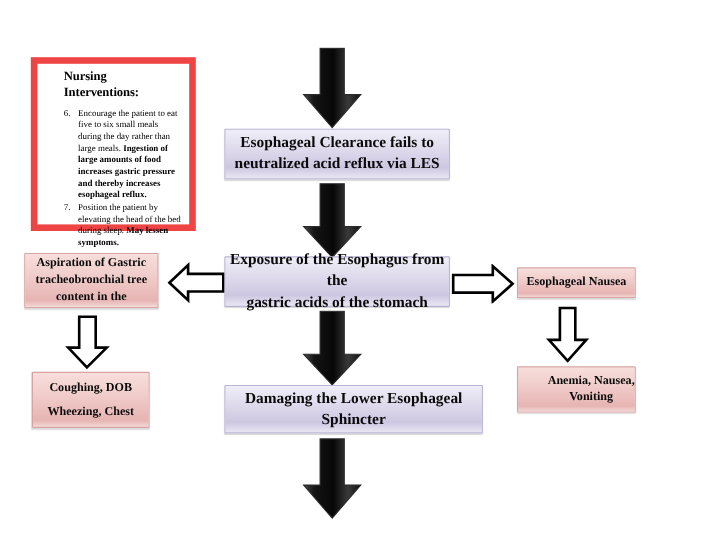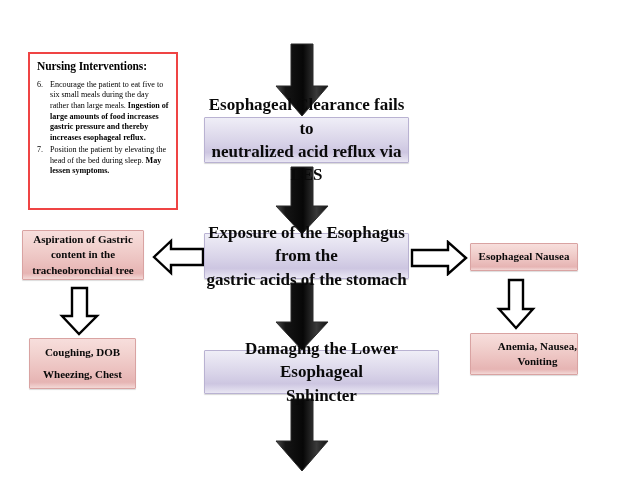--- a/index.html
+++ b/index.html
@@ -22,24 +22,24 @@
     height: 493px;
   }
 
   
   .note-box {
     position: absolute;
     left: 28px;
     top: 52px;
     width: 150px;
     height: 158px;
-    border: 2px solid #ef4444;
+    border: 6px solid #ef4444;
     background: #ffffff;
     box-sizing: border-box;
-    padding: 6px 7px 4px 7px;
+    padding: 6px 7px 4px 24px;
   }
   .note-title {
     font-size: 11.5px;
     font-weight: bold;
     line-height: 1.2;
     margin-bottom: 6px;
     letter-spacing: -0.1px;
   }
   .note-list {
     margin: 0;
@@ -72,21 +72,21 @@
     text-align: center;
     font-weight: bold;
     line-height: 1.38;
     border-radius: 1px;
   }
   .box-purple {
     background: linear-gradient(to bottom,
        #efeef7 0%, #e6e3f1 22%, #d8d3e8 55%, #cdc6e1 78%, #e9e6f3 100%);
     border: 1px solid #b9b2d2;
     box-shadow: 0 1px 1px rgba(0,0,0,0.16);
-    font-size: 17px;
+    font-size: 14px;
     color: #0a0a0a;
   }
   .box-pink {
     background: linear-gradient(to bottom,
        #f7dedc 0%, #f2d2cf 30%, #ecc2c0 62%, #e6b4b3 88%, #f3d8d6 100%);
     border: 1px solid #d9a3a2;
     box-shadow: 0 1px 1px rgba(0,0,0,0.14);
     font-size: 11px;
     color: #0a0a0a;
   }
@@ -211,22 +211,22 @@
   <div class="box box-purple" id="box-damaging">
     <div>
       <div>Damaging the Lower Esophageal</div>
       <div>Sphincter</div>
     </div>
   </div>
 
   <div class="box box-pink" id="box-aspiration">
     <div>
       <div>Aspiration of Gastric</div>
+      <div>tracheobronchial tree</div>
       <div>content in the</div>
-      <div>tracheobronchial tree</div>
     </div>
   </div>
 
   <div class="box box-pink" id="box-coughing">
     <div class="line">Coughing, DOB</div>
     <div class="line">Wheezing, Chest</div>
   </div>
 
   <div class="box box-pink" id="box-ulcer">
     <div>

